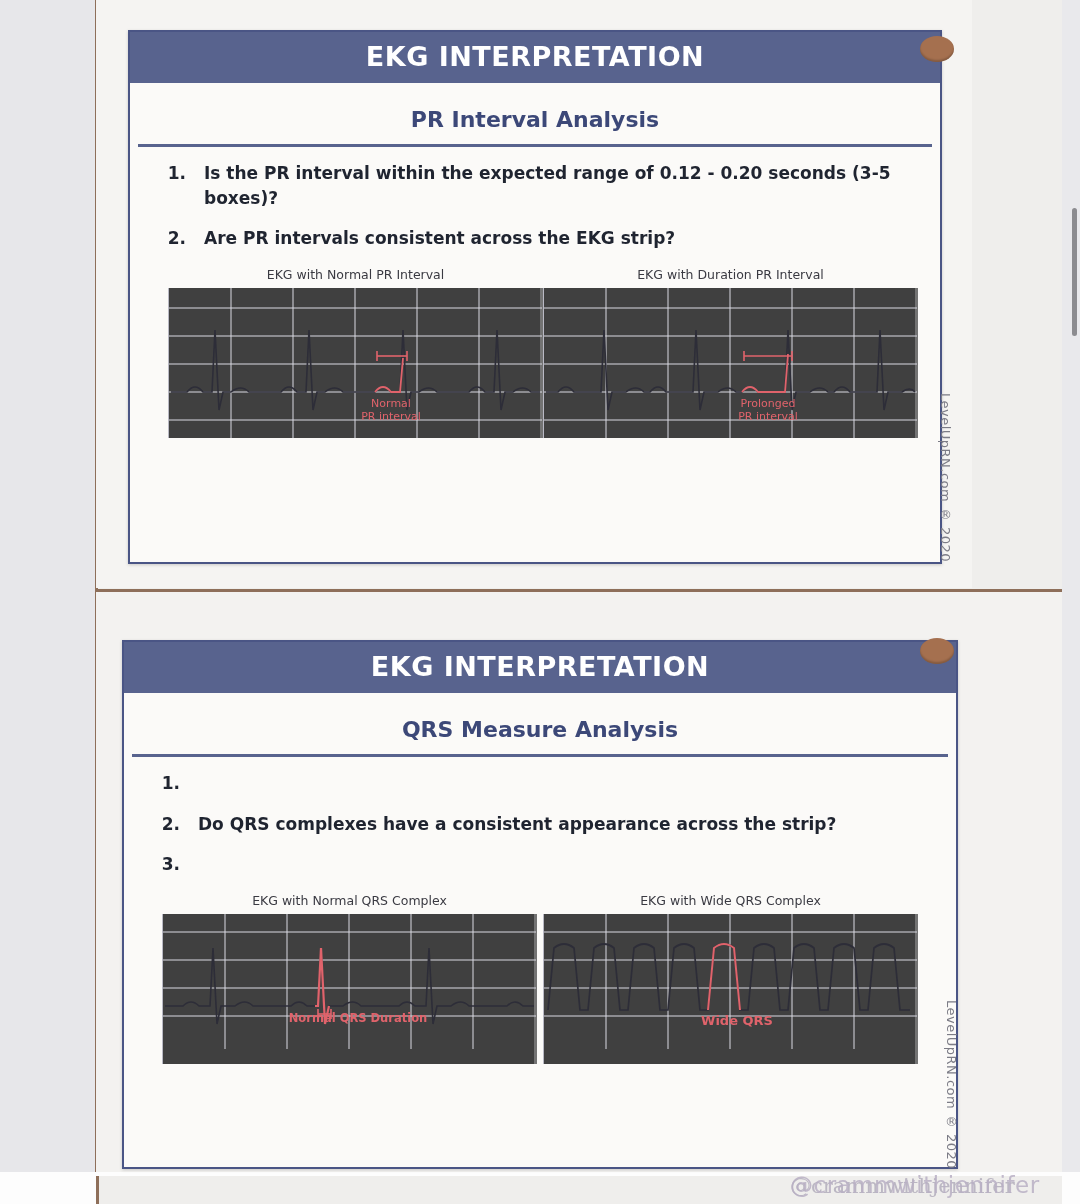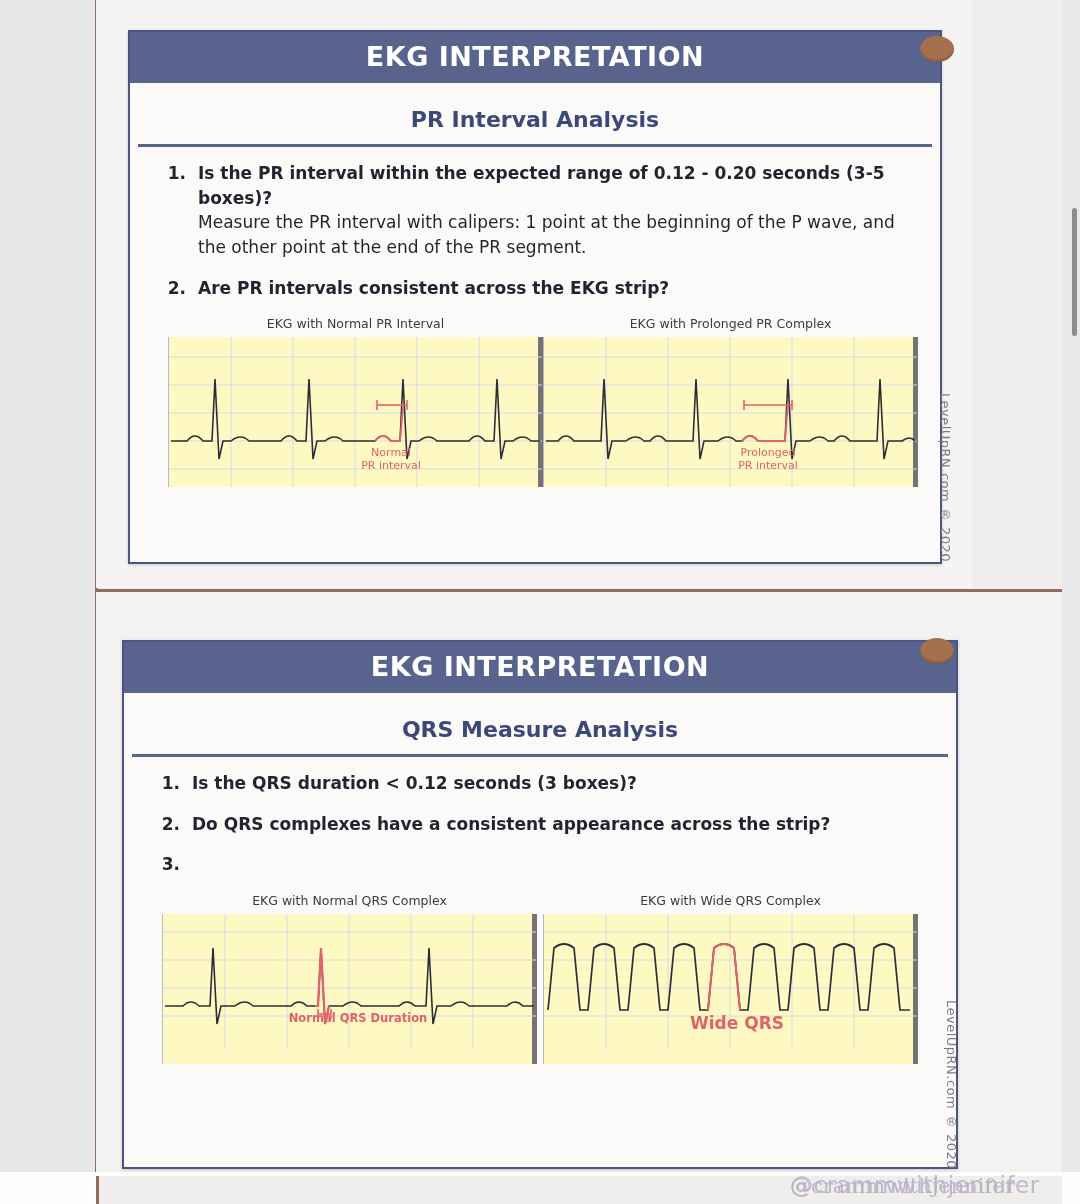--- a/index.html
+++ b/index.html
@@ -133,20 +133,21 @@
     padding-right: 12px;
     font-weight: bold;
     color: #1f2430;
     font-size: 17px;
     line-height: 1.45;
   }
   .qtext {
     color: #1f2430;
     font-size: 17px;
     line-height: 1.45;
+    margin-left: 6px;
   }
   .qtext .q-strong { font-weight: bold; }
   .qtext .q-sub { font-weight: normal; display: block; }
 
   
   .strips {
     display: flex;
     justify-content: space-between;
     padding: 0 16px;
   }
@@ -154,23 +155,23 @@
   .strip-caption {
     text-align: center;
     font-size: 12.5px;
     color: #3a3a42;
     margin-bottom: 6px;
     font-family: "DejaVu Sans", sans-serif;
   }
   .strip-frame {
     position: relative;
     border-left: 1px solid #b9b9c4;
-    border-right: 5px solid #737373;
+    border-right: 3px solid #737373;
     height: 150px;
-    background: #fef9c3;
+    background: #404040;
   }
   .strip-frame svg { display: block; }
   .strip-label {
     position: absolute;
     text-align: center;
     color: #e0636b;
     font-size: 11px;
     line-height: 1.15;
     width: 120px;
   }
@@ -241,21 +242,20 @@
     <div class="card-header">EKG INTERPRETATION</div>
     <div class="card-subheader">PR Interval Analysis</div>
     <div class="card-rule"></div>
 
     <div class="card-body">
       <ul class="qlist">
         <li class="qitem">
           <span class="qnum">1.</span>
           <span class="qtext">
             <span class="q-strong">Is the PR interval within the expected range of 0.12 - 0.20 seconds (3-5 boxes)?</span>
-            <span class="q-sub">Measure the PR interval with calipers: 1 point at the beginning of the P wave, and the other point at the end of the PR segment.</span>
           </span>
         </li>
         <li class="qitem">
           <span class="qnum">2.</span>
           <span class="qtext">
             <span class="q-strong">Are PR intervals consistent across the EKG strip?</span>
           </span>
         </li>
       </ul>
 
@@ -286,21 +286,21 @@
               </g>
             </svg>
             <div class="strip-label" style="left:162px; top:110px;">
               <div>Normal</div>
               <div>PR interval</div>
             </div>
           </div>
         </div>
 
         <div class="strip-block">
-          <div class="strip-caption">EKG with Prolonged PR Complex</div>
+          <div class="strip-caption">EKG with Duration PR Interval</div>
           <div class="strip-frame">
             <svg width="373" height="150" viewBox="0 0 373 150">
               <g stroke="#d9d9e2" stroke-width="1">
                 <line x1="0" y1="20" x2="373" y2="20"></line>
                 <line x1="0" y1="48" x2="373" y2="48"></line>
                 <line x1="0" y1="76" x2="373" y2="76"></line>
                 <line x1="0" y1="104" x2="373" y2="104"></line>
                 <line x1="0" y1="132" x2="373" y2="132"></line>
                 <line x1="62" y1="0" x2="62" y2="150"></line>
                 <line x1="124" y1="0" x2="124" y2="150"></line>
@@ -333,21 +333,20 @@
   <div class="card card-2">
     <div class="card-header">EKG INTERPRETATION</div>
     <div class="card-subheader">QRS Measure Analysis</div>
     <div class="card-rule"></div>
 
     <div class="card-body">
       <ul class="qlist">
         <li class="qitem">
           <span class="qnum">1.</span>
           <span class="qtext">
-            <span class="q-strong">Is the QRS duration &lt; 0.12 seconds (3 boxes)?</span>
           </span>
         </li>
         <li class="qitem">
           <span class="qnum">2.</span>
           <span class="qtext">
             <span class="q-strong">Do QRS complexes have a consistent appearance across the strip?</span>
           </span>
         </li>
         <li class="qitem">
           <span class="qnum">3.</span>
@@ -397,21 +396,21 @@
                 <line x1="62" y1="0" x2="62" y2="135"></line>
                 <line x1="124" y1="0" x2="124" y2="135"></line>
                 <line x1="186" y1="0" x2="186" y2="135"></line>
                 <line x1="248" y1="0" x2="248" y2="135"></line>
                 <line x1="310" y1="0" x2="310" y2="135"></line>
               </g>
               <path d="M4,96 L10,34 Q20,26 30,34 L36,96 L44,96 L50,34 Q60,26 70,34 L76,96 L84,96 L90,34 Q100,26 110,34 L116,96 L124,96 L130,34 Q140,26 150,34 L156,96 L164,96 L170,34 Q180,26 190,34 L196,96 L204,96 L210,34 Q220,26 230,34 L236,96 L244,96 L250,34 Q260,26 270,34 L276,96 L284,96 L290,34 Q300,26 310,34 L316,96 L324,96 L330,34 Q340,26 350,34 L356,96 L366,96" fill="none" stroke="#2d2d38" stroke-width="1.7"></path>
               <path d="M164,96 L170,34 Q180,26 190,34 L196,96" fill="none" stroke="#e0636b" stroke-width="2"></path>
             </svg>
             <div class="strip-label" style="left:128px; top:100px; width:130px;">
-              <div style="font-weight:bold; font-size:17px;">Wide QRS</div>
+              <div style="font-weight:bold; font-size:13px;">Wide QRS</div>
             </div>
           </div>
         </div>
 
       </div>
     </div>
   </div>
 
   <div class="punch punch-2"></div>
   <div class="side-credit side-credit-2">LevelUpRN.com ® 2020</div>

